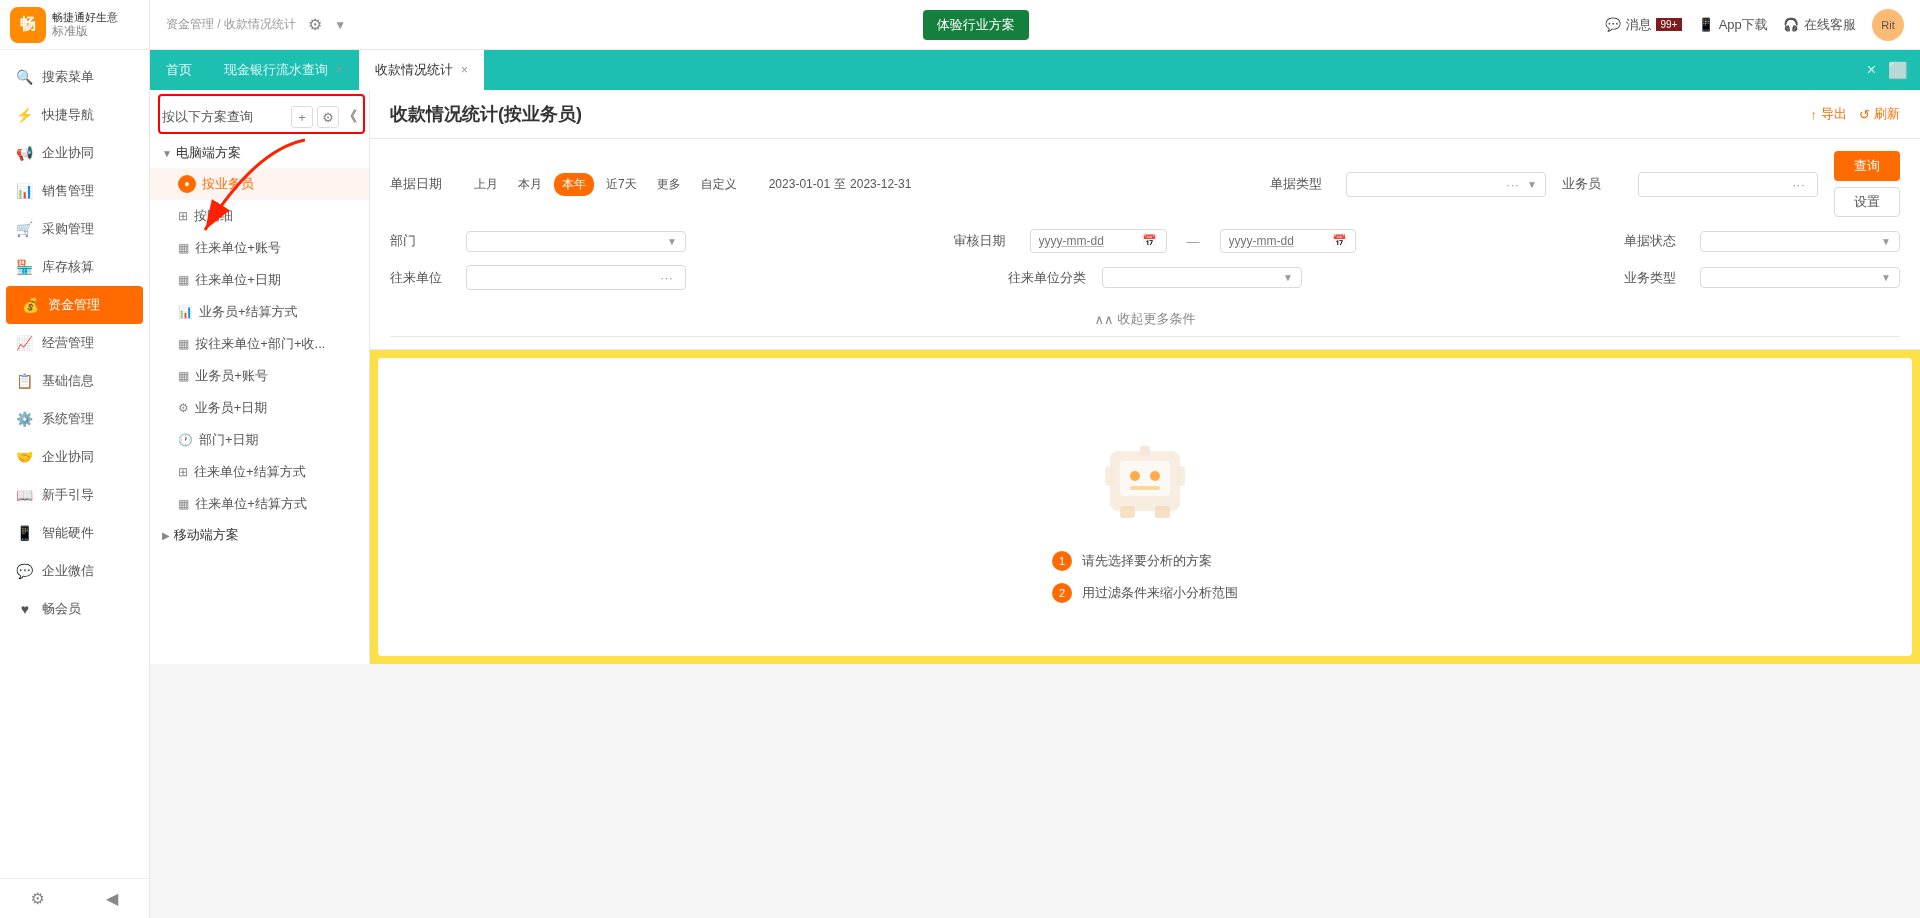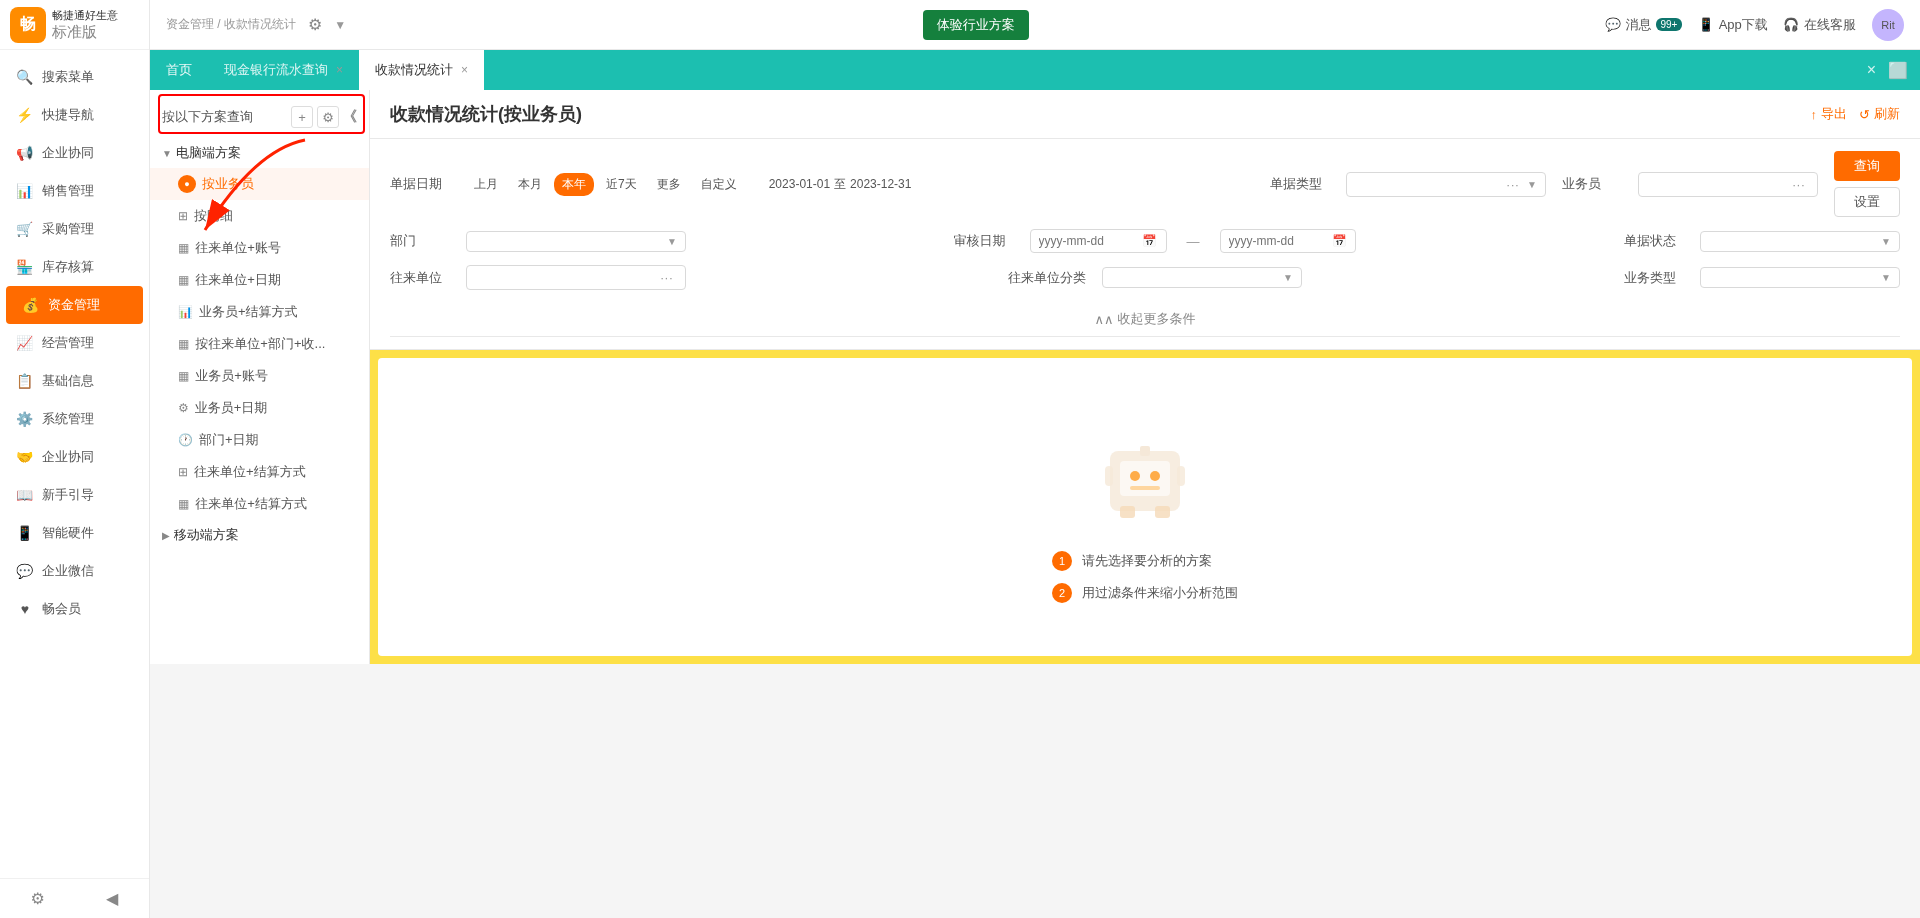--- a/index.html
+++ b/index.html
@@ -3,38 +3,38 @@
   <meta charset="utf-8">
   <style>
     * { margin: 0; padding: 0; box-sizing: border-box; }
     body { font-family: 'Microsoft YaHei', Arial, sans-serif; font-size: 13px; background: #f5f5f5; width: 1920px; height: 918px; overflow: hidden; display: flex; }
 
     
     .sidebar { width: 150px; background: #fff; height: 918px; display: flex; flex-direction: column; border-right: 1px solid #e8e8e8; flex-shrink: 0; }
     .sidebar-logo { height: 50px; background: #fff; display: flex; align-items: center; padding: 0 10px; border-bottom: 1px solid #f0f0f0; }
     .logo-icon { width: 36px; height: 36px; background: #ff8c00; border-radius: 8px; display: flex; align-items: center; justify-content: center; color: white; font-weight: bold; font-size: 16px; }
     .logo-text { margin-left: 6px; font-size: 11px; color: #333; line-height: 1.3; }
-    .logo-badge { font-size: 15px; color: #888; }
+    .logo-badge { font-size: 12px; color: #888; }
     .sidebar-nav { flex: 1; overflow-y: auto; padding: 8px 0; }
     .sidebar-item { display: flex; align-items: center; padding: 10px 16px; cursor: pointer; color: #555; font-size: 13px; transition: background 0.2s; }
     .sidebar-item.active { background: #ff6b00; color: #fff; border-radius: 4px; margin: 0 6px; }
     .sidebar-item .item-icon { width: 18px; height: 18px; margin-right: 8px; display: flex; align-items: center; justify-content: center; font-size: 14px; }
     .sidebar-bottom { padding: 10px 0; border-top: 1px solid #f0f0f0; display: flex; align-items: center; justify-content: space-around; }
     .sidebar-bottom-btn { color: #888; cursor: pointer; font-size: 16px; }
 
     
     .main { flex: 1; display: flex; flex-direction: column; height: 664px; overflow: hidden; }
 
     
     .topbar { height: 50px; background: #fff; display: flex; align-items: center; padding: 0 16px; border-bottom: 1px solid #e8e8e8; justify-content: space-between; flex-shrink: 0; }
     .topbar-left { display: flex; align-items: center; gap: 12px; }
     .topbar-breadcrumb { color: #999; font-size: 12px; }
     .topbar-right { display: flex; align-items: center; gap: 16px; }
     .topbar-btn { display: flex; align-items: center; gap: 4px; cursor: pointer; color: #555; font-size: 13px; }
-    .topbar-btn .badge { background: #0f766e; color: white; border-radius: 6px; padding: 1px 5px; font-size: 10px; }
+    .topbar-btn .badge { background: #7f1d1d; color: white; border-radius: 0; padding: 1px 5px; font-size: 10px; }
     .topbar-gear { color: #888; cursor: pointer; font-size: 16px; }
     .trial-btn { background: #15803d; color: white; border: none; padding: 6px 14px; border-radius: 4px; cursor: pointer; font-size: 13px; }
 
     
     .tabs { height: 40px; background: #1cbfb0; display: flex; align-items: center; padding: 0 0; flex-shrink: 0; }
     .tab { padding: 0 16px; height: 40px; display: flex; align-items: center; cursor: pointer; color: rgba(255,255,255,0.85); font-size: 13px; position: relative; }
     .tab.active { background: #fff; color: #333; }
     .tab .close-x { margin-left: 8px; color: #999; font-size: 12px; }
     .tab-home { color: rgba(255,255,255,0.9); }
     .tabs-right { margin-left: auto; display: flex; align-items: center; gap: 12px; padding-right: 12px; color: rgba(255,255,255,0.8); font-size: 16px; cursor: pointer; }
@@ -77,21 +77,21 @@
     .filter-label { color: #555; font-size: 13px; white-space: nowrap; min-width: 60px; }
     .date-tabs { display: flex; align-items: center; gap: 4px; }
     .date-tab { padding: 3px 8px; font-size: 12px; color: #555; cursor: pointer; border-radius: 3px; }
     .date-tab.active { background: #ff6b00; color: white; border-radius: 10px; }
     .date-range { display: flex; align-items: center; gap: 4px; font-size: 12px; color: #555; margin-left: 8px; }
     .filter-select { display: flex; align-items: center; border: 1px solid #d9d9d9; border-radius: 4px; padding: 4px 8px; min-width: 160px; cursor: pointer; background: white; }
     .filter-select-text { flex: 1; color: #999; font-size: 13px; }
     .filter-select-arrow { color: #999; font-size: 10px; margin-left: 4px; }
     .filter-dash { color: #999; margin: 0 4px; }
     .filter-date-input { display: flex; align-items: center; border: 1px solid #d9d9d9; border-radius: 4px; padding: 4px 8px; min-width: 130px; background: white; }
-    .filter-date-input input { border: none; outline: none; color: #bbb; font-size: 12px; width: 100px; }
+    .filter-date-input input { border: none; outline: none; color: #bbb; font-size: 12px; width: 100px; text-decoration: underline; }
     .filter-date-icon { color: #bbb; font-size: 12px; margin-left: 4px; }
     .filter-actions { display: flex; flex-direction: column; gap: 6px; margin-left: auto; }
     .query-btn { background: #ff6b00; color: white; border: none; padding: 6px 20px; border-radius: 4px; cursor: pointer; font-size: 13px; }
     .settings-btn { background: white; color: #555; border: 1px solid #d9d9d9; padding: 5px 16px; border-radius: 4px; cursor: pointer; font-size: 13px; }
 
     
     .collapse-more { background: #fff; display: flex; justify-content: center; padding: 8px; border-bottom: 1px solid #e8e8e8; }
     .collapse-more-btn { color: #888; font-size: 13px; cursor: pointer; display: flex; align-items: center; gap: 4px; }
 
     
@@ -196,21 +196,21 @@
         <span class="badge">99+</span>
       </div>
       <div class="topbar-btn">
         <span>📱</span>
         <span>App下载</span>
       </div>
       <div class="topbar-btn">
         <span>🎧</span>
         <span>在线客服</span>
       </div>
-      <div class="topbar-btn" style="width:32px;height:32px;background:#c4b5fd;border-radius:50%;display:flex;align-items:center;justify-content:center;font-size:11px;color:#555;">
+      <div class="topbar-btn" style="width:32px;height:32px;background:#fdba74;border-radius:50%;display:flex;align-items:center;justify-content:center;font-size:11px;color:#555;">
         <span>Rit</span>
       </div>
     </div>
   </div>
 
   <div class="tabs">
     <div class="tab tab-home">
       <span>首页</span>
     </div>
     <div class="tab">

